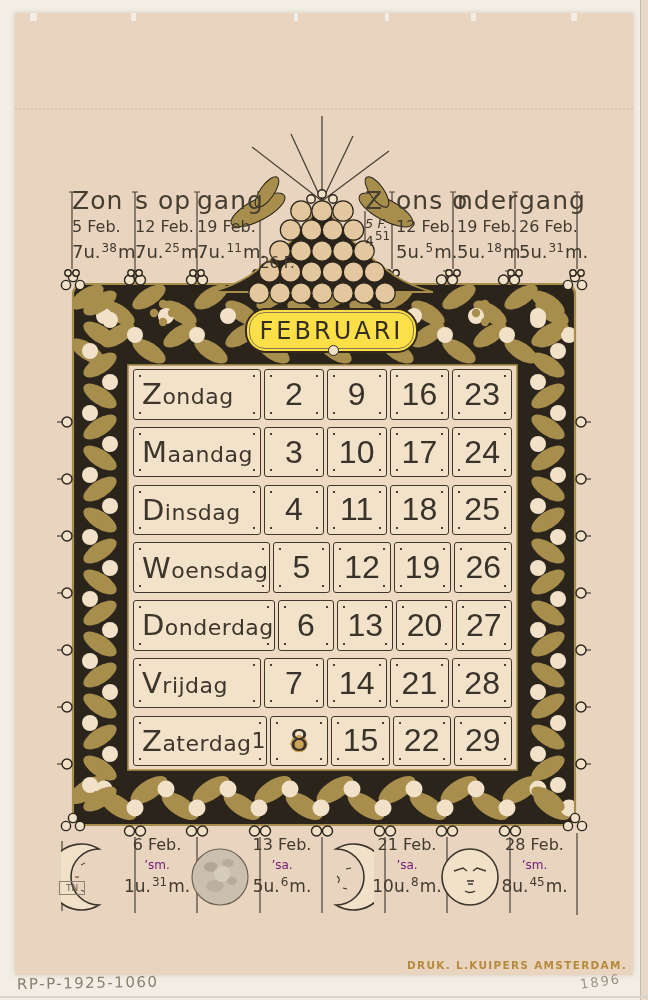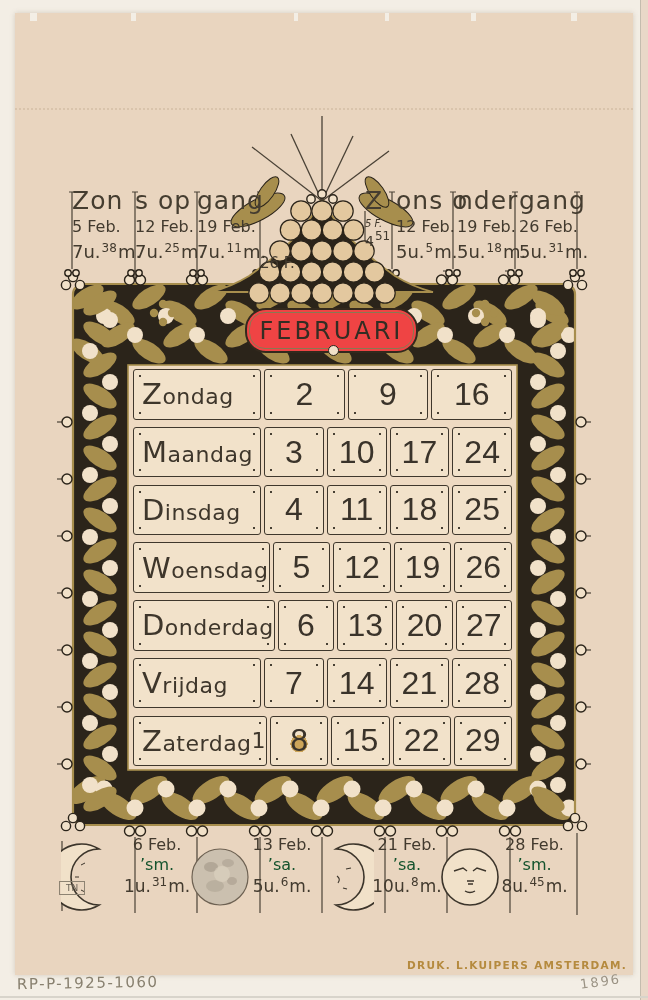--- a/index.html
+++ b/index.html
@@ -13,27 +13,27 @@
   .notch{position:absolute;top:0;height:8px;background:#f3eee5;z-index:3;}
   #perf{left:0;top:95px;width:618px;border-top:2px dotted #d9c4ac;z-index:2;}
 
   
   .suntable{display:flex;top:174px;height:84px;}
   .suncol{display:flex;flex-direction:column;align-items:flex-start;padding-left:4px;box-sizing:border-box;}
   .sunhead{font-size:25px;line-height:28px;letter-spacing:1px;color:#453d30;white-space:nowrap;}
   .sundate{font-size:16px;line-height:24px;white-space:nowrap;color:#423a2e;}
   .suntime{font-size:18px;line-height:26px;white-space:nowrap;color:#423a2e;}
   .ts{font-size:12px;position:relative;top:-6px;margin:0 1px;}
-  .narrowcol .sundate{font-size:10px;line-height:18px;font-style:italic;}
+  .narrowcol .sundate{font-size:13px;line-height:18px;font-style:italic;}
   .narrowcol .suntime{font-size:14px;line-height:16px;}
   .smallcol .sundate{font-size:15px;}
   .smallcol .suntime{font-size:16px;line-height:20px;}
 
   
-  #banner{left:230px;top:295px;width:173px;height:45px;background:#ef4444;
+  #banner{left:230px;top:295px;width:173px;height:45px;background:#fde047;
           border:2.5px solid #33291d;border-radius:21px;box-sizing:border-box;
           display:flex;align-items:center;justify-content:center;}
   #banner-inner{position:absolute;inset:2px;border:1.2px solid #8a7852;border-radius:16px;}
   #banner-text{font-size:24px;letter-spacing:3px;color:#342d23;position:relative;}
   #banner-bead{position:absolute;left:50%;bottom:-5px;width:9px;height:9px;margin-left:-4px;
                background:#f1e1c9;border:1.4px solid #2b241a;border-radius:50%;}
 
   
   #grid{left:114px;top:353px;width:387px;height:403px;background:#eedac2;
         display:flex;flex-direction:column;justify-content:space-between;
@@ -56,21 +56,21 @@
       radial-gradient(circle 1.4px at 6px 6px,#473f33 97%,transparent 98%),
       radial-gradient(circle 1.4px at calc(100% - 6px) 6px,#473f33 97%,transparent 98%),
       radial-gradient(circle 1.4px at 6px calc(100% - 6px),#473f33 97%,transparent 98%),
       radial-gradient(circle 1.4px at calc(100% - 6px) calc(100% - 6px),#473f33 97%,transparent 98%);}
 
   
   #moontable{left:38px;top:818px;width:515px;height:92px;display:flex;text-align:center;}
   .mooncell{display:flex;flex-direction:column;align-items:center;justify-content:flex-start;box-sizing:border-box;}
   .moonicon{display:flex;align-items:center;justify-content:center;height:100%;}
   .mdate{font-size:16px;line-height:24px;white-space:nowrap;color:#423a2e;margin-top:2px;}
-  .mmer{font-size:16px;line-height:16px;color:#14532d;}
+  .mmer{font-size:12px;line-height:16px;color:#701a75;}
   .mtime{font-size:17px;line-height:26px;white-space:nowrap;color:#423a2e;}
 
   #printer{right:6px;top:946px;font-size:10.5px;letter-spacing:1.3px;font-weight:bold;color:#b58a3e;}
   #monogram{left:44px;top:868px;font-size:9px;letter-spacing:0;color:#6b6256;border:1px solid #8d8372;
             padding:1px 6px;line-height:10px;}
   #inv{left:17px;top:974px;font-size:15px;letter-spacing:1.5px;color:#88806f;transform:rotate(-1deg);z-index:2;}
   #yearnote{left:580px;top:974px;font-size:13px;letter-spacing:2px;color:#9a9283;transform:rotate(-8deg);z-index:2;}
   #edge-strip{right:0;top:0;width:7px;height:1000px;background:#e9d8c8;border-left:1px solid #c4bcae;z-index:4;}
   #bottom-line{left:0;top:996px;width:648px;height:1.5px;background:#d8d4cb;z-index:4;}
 </style>
@@ -463,20 +463,21 @@
 
   <div id="grid" class="ov">
     <div class="grow">
       <div class="cellbox lab">
           <span class="dayname">Zondag</span>
           <span></span>
         </div>
       <div class="cellbox num">2</div>
       <div class="cellbox num">9</div>
       <div class="cellbox num">16</div>
+      <div class="cellbox num">23</div>
     </div>
     <div class="grow">
       <div class="cellbox lab">
           <span class="dayname">Maandag</span>
           <span></span>
         </div>
       <div class="cellbox num">3</div>
       <div class="cellbox num">10</div>
       <div class="cellbox num">17</div>
       <div class="cellbox num">24</div>

